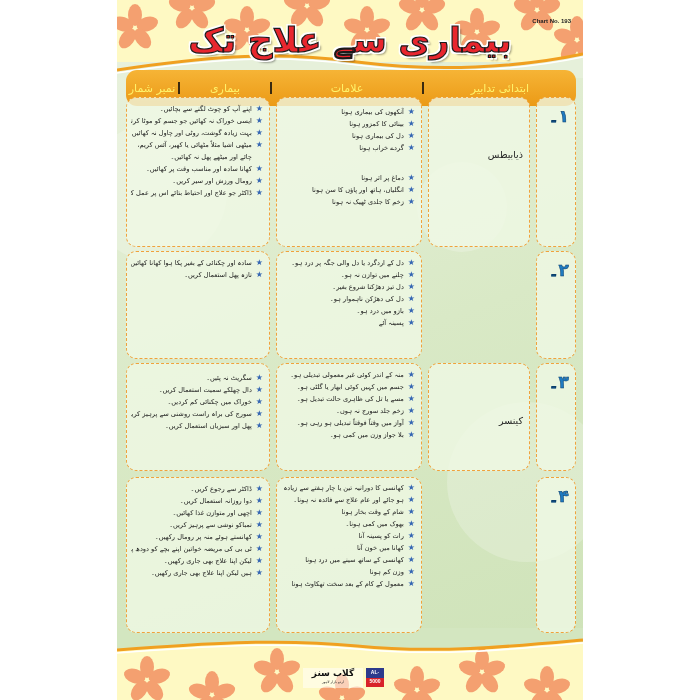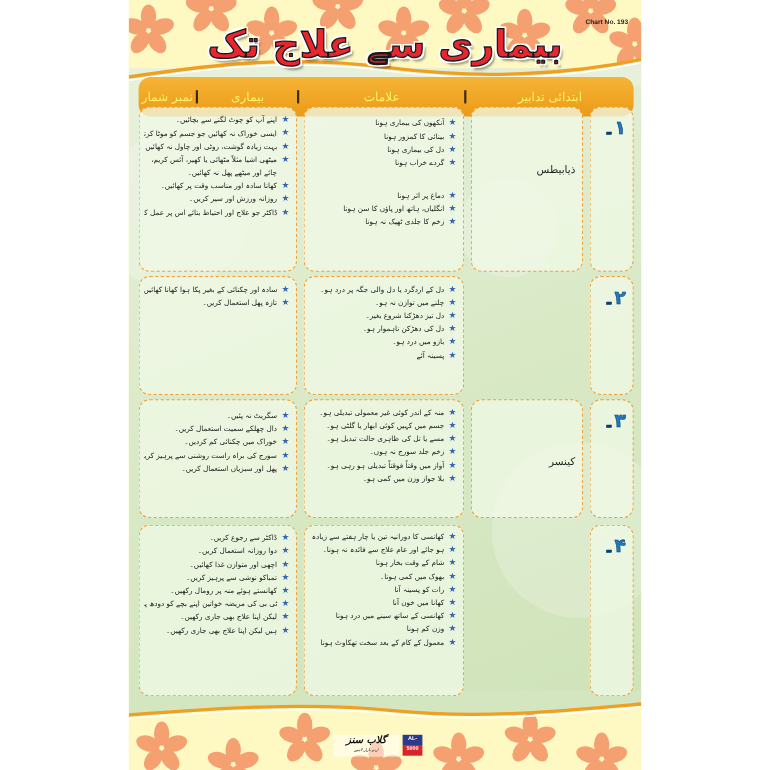--- a/index.html
+++ b/index.html
@@ -23,21 +23,21 @@
   .b-num{right:0;width:40px;}
   .b-dis{right:46px;width:102px;}
   .b-sym{right:154px;width:146px;}
   .b-pre{right:306px;width:144px;}
   .num-label{position:absolute;top:8px;right:6px;font-size:17px;font-weight:bold;color:#1f7ac0;-webkit-text-stroke:.5px #0b3e6b;direction:rtl;}
   .dis-label{position:absolute;top:8px;right:6px;font-size:9.5px;color:#222;direction:rtl;text-align:center;margin-top:43px;}
   ul.items{list-style:none;margin:0;padding:8px 6px 0 4px;direction:rtl;}
   ul.items li{font-size:6.6px;line-height:12px;color:#1b1b1b;text-align:right;white-space:nowrap;overflow:hidden;display:flex;flex-direction:row;align-items:center;}
   .star{color:#3566b3;font-size:8px;margin-left:4px;flex:none;}
   .li-text{overflow:hidden;}
-  .pub{position:absolute;left:186px;top:668px;width:60px;height:20px;background:rgba(255,255,255,0.5);font-style:italic;}
+  .pub{position:absolute;left:186px;top:668px;width:60px;height:20px;background:rgba(255,255,255,0.5);}
   .pub-name{font-size:9px;font-weight:bold;color:#111;text-align:center;direction:rtl;line-height:11px;}
   .pub-sub{font-size:3.5px;color:#222;text-align:center;line-height:6px;}
   .pub-logo{position:absolute;left:249px;top:668px;width:18px;height:19px;background:linear-gradient(#2d3a8c 0 50%,#d8232a 50% 100%);color:#fff;font-size:5px;font-weight:bold;text-align:center;line-height:9px;font-family:"Liberation Sans",sans-serif;}
 </style>
 </head>
 <body>
 
 <div class="poster">
 
   <svg class="flowers" viewBox="0 0 466 700">
@@ -160,21 +160,21 @@
         <li>
             <span class="star" style="visibility:hidden">★</span>
             <span class="li-text">چائے اور میٹھے پھل نہ کھائیں۔</span>
           </li>
         <li>
             <span class="star">★</span>
             <span class="li-text">کھانا سادہ اور مناسب وقت پر کھائیں۔</span>
           </li>
         <li>
             <span class="star">★</span>
-            <span class="li-text">روزانہ ورزش اور سیر کریں۔</span>
+            <span class="li-text">رومال ورزش اور سیر کریں۔</span>
           </li>
         <li>
             <span class="star">★</span>
             <span class="li-text">ڈاکٹر جو علاج اور احتیاط بتائے اس پر عمل کریں۔</span>
           </li>
       </ul>
     </div>
   </div>
 
   <div class="row" style="top:251px;height:108px;">

